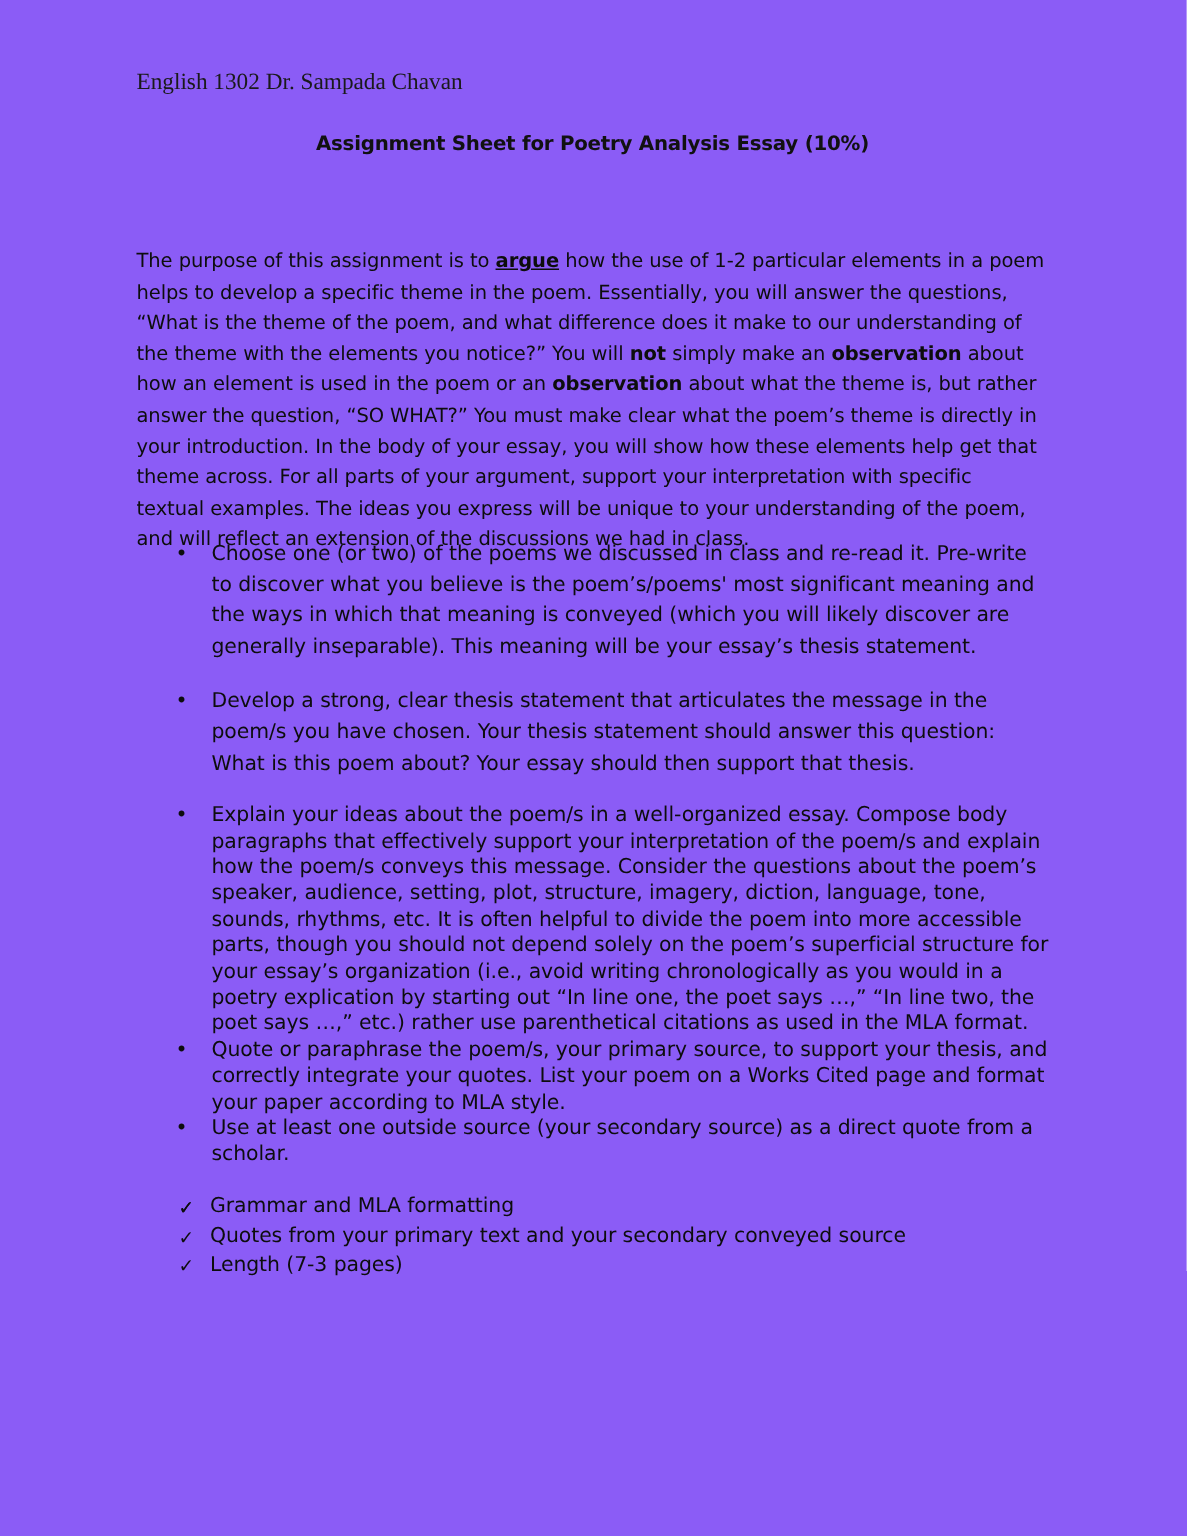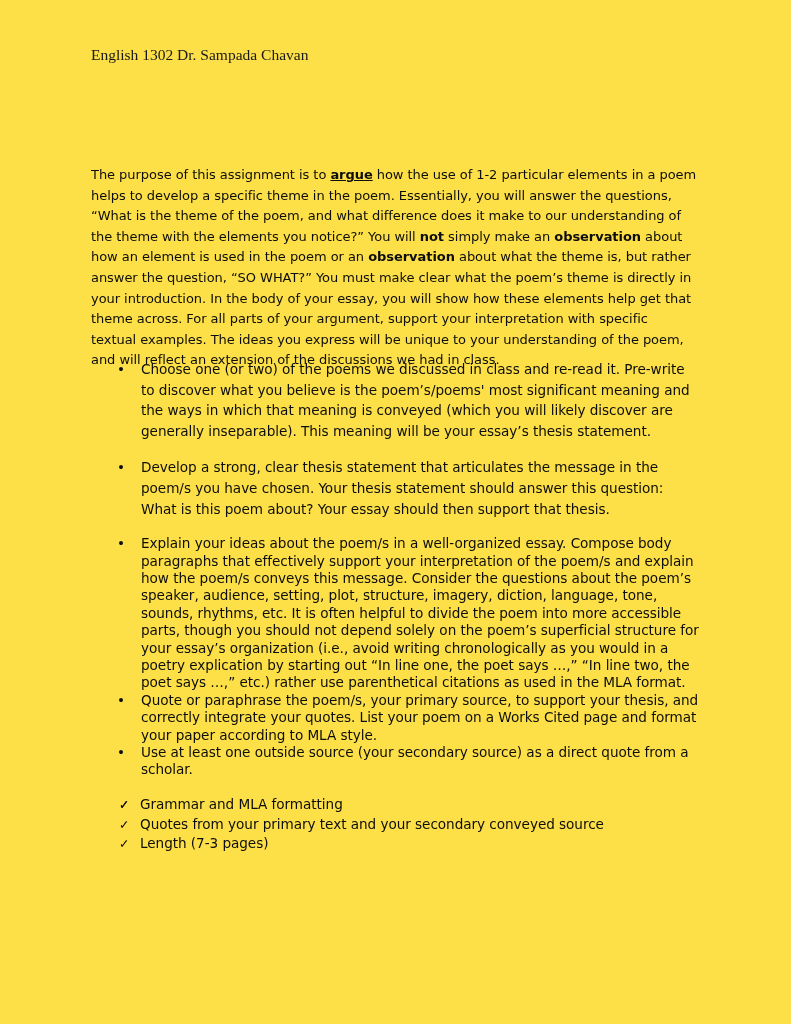--- a/index.html
+++ b/index.html
@@ -15,21 +15,21 @@
     font-family: "DejaVu Sans", "Liberation Sans", sans-serif;
     color: #000000;
     -webkit-font-smoothing: antialiased;
   }
 
   .page {
     position: absolute;
     left: 0; top: 0;
     width: 791px;
     height: 1024px;
-    background: #fde047;
+    background: #8b5cf6;
   }
 
   
   .course-line {
     position: absolute;
     left: 91px;
     top: 45px;
     font-family: "Liberation Serif", "DejaVu Serif", serif;
     font-size: 15.5px;
     line-height: 19px;
@@ -128,20 +128,21 @@
     line-height: 19.6px;
   }
 </style>
 </head>
 <body>
 
 <div class="page">
 
   <div class="course-line">English 1302 Dr. Sampada Chavan</div>
 
+  <div class="doc-title">Assignment Sheet for Poetry Analysis Essay (10%)</div>
 
   <p class="intro-para"><span>The purpose of this assignment is to </span><u class="bu">argue</u><span> how the use of 1-2 particular elements in a poem helps to develop a specific theme in the poem. Essentially, you will answer the questions, “What is the theme of the poem, and what difference does it make to our understanding of the theme with the elements you notice?” You will </span><b>not</b><span> simply make an </span><b>observation</b><span> about how an element is used in the poem or an </span><b>observation</b><span> about what the theme is, but rather answer the question, “SO WHAT?”  You must make clear what the poem’s theme is directly in your introduction. In the body of your essay, you will show how these elements help get that theme across.  For all parts of your argument, support your interpretation with specific textual examples. The ideas you express will be unique to your understanding of the poem, and will reflect an extension of the discussions we had in class.</span></p>
 
   <div class="bullets">
 
     <div class="bullet-item bullet-loose">
       <span class="marker">•</span>
       <span>Choose one (or two) of the poems we discussed in class and re-read it. Pre-write to discover what you believe is the poem’s/poems' most significant meaning and the ways in which that meaning is conveyed (which you will likely discover are generally inseparable).  This meaning will be your essay’s thesis statement.</span>
     </div>
 

